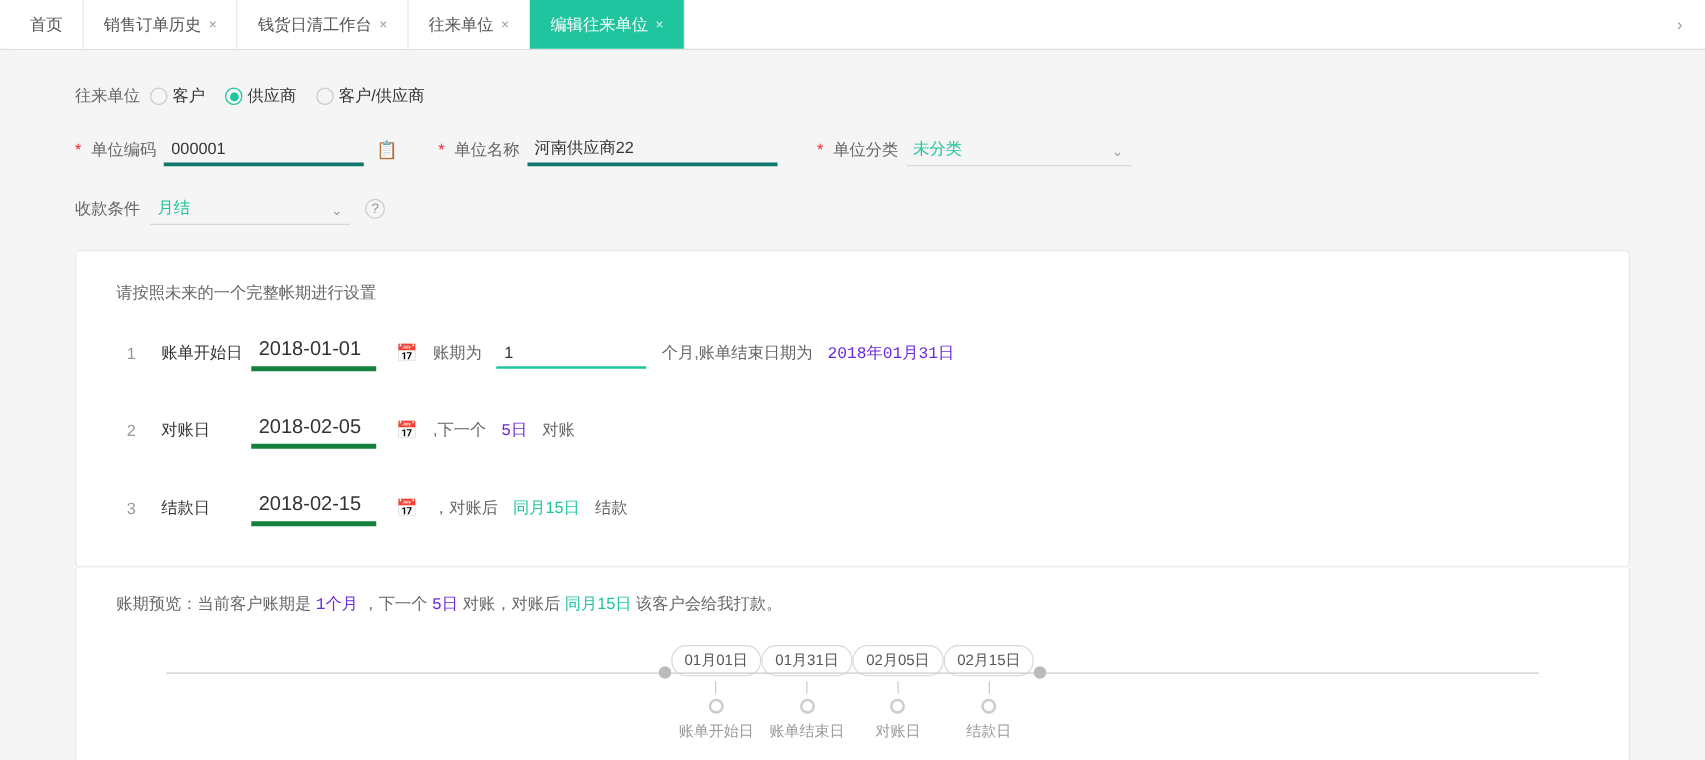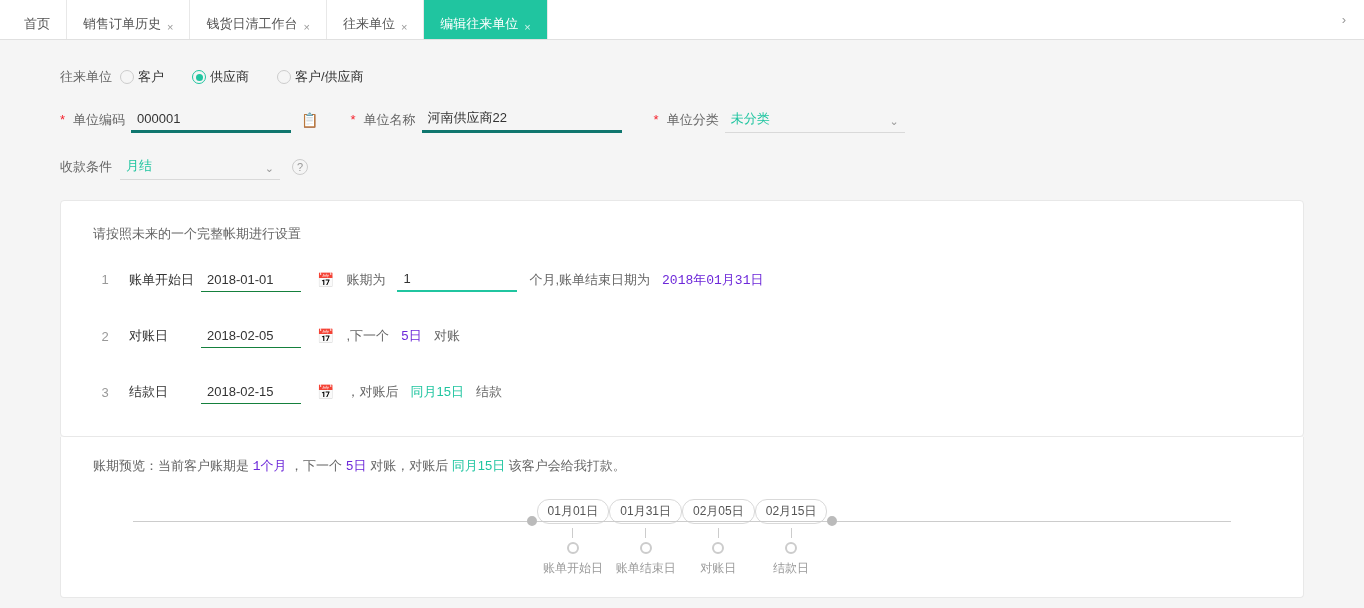--- a/index.html
+++ b/index.html
@@ -9,22 +9,22 @@
     .tabs-bar {
       display: flex;
       align-items: stretch;
       background: #fff;
       border-bottom: 1px solid #e0e0e0;
       height: 40px;
       padding: 0 8px;
     }
     .tab-item {
       display: flex;
-      align-items: flex-end;
-      padding: 6px 16px;
+      align-items: center;
+      padding: 16px 16px;
       cursor: pointer;
       font-size: 13px;
       color: #555;
       border-right: 1px solid #e8e8e8;
       white-space: nowrap;
       gap: 6px;
       background: #fff;
       position: relative;
     }
     .tab-item.active {
@@ -81,21 +81,21 @@
       font-size: 13px;
       color: #333;
       background: transparent;
       min-width: 160px;
     }
 
     
     .radio-group {
       display: flex;
       align-items: center;
-      gap: 28px;
+      gap: 16px;
     }
     .radio-item {
       display: flex;
       align-items: center;
       gap: 4px;
       cursor: pointer;
       font-size: 13px;
     }
     .radio-circle {
       width: 14px; height: 14px;
@@ -183,24 +183,24 @@
       font-size: 13px;
     }
     .row-field-label {
       color: #333;
       font-size: 13px;
       white-space: nowrap;
       width: 60px;
     }
     .date-input {
       border: none;
-      border-bottom: 1px solid #15803d;
+      border-bottom: 4px solid #15803d;
       outline: none;
       padding: 4px 6px;
-      font-size: 13px;
+      font-size: 16px;
       color: #333;
       background: transparent;
       width: 100px;
     }
     .period-input {
       border: none;
       border-bottom: 2px solid #20c5a0;
       outline: none;
       padding: 4px 6px;
       font-size: 13px;

